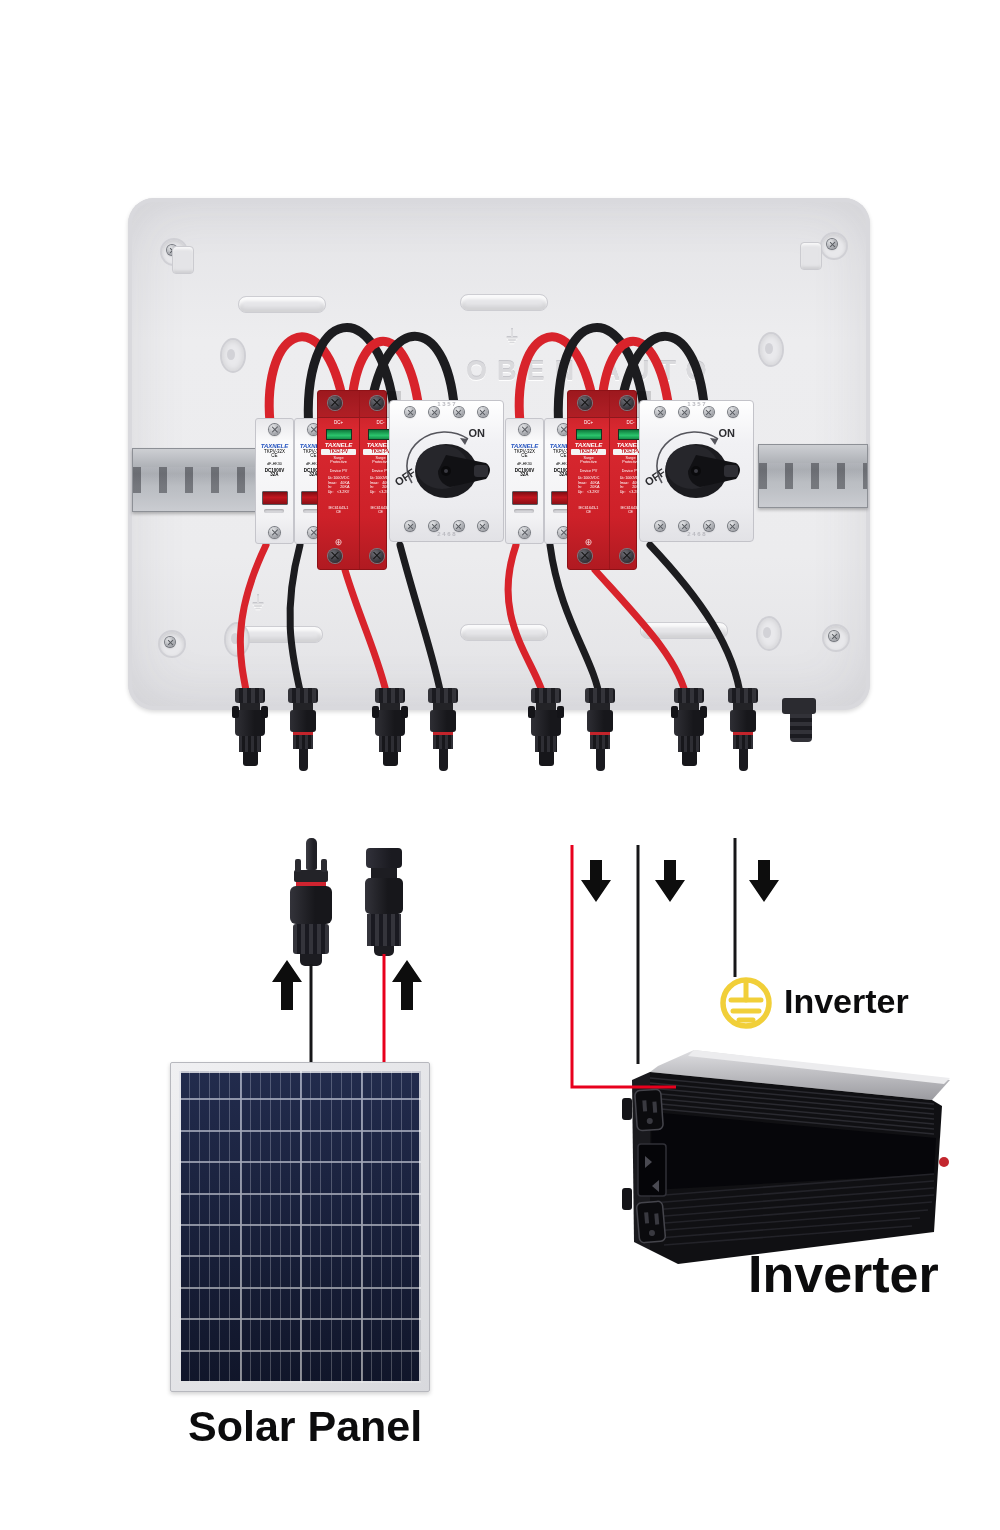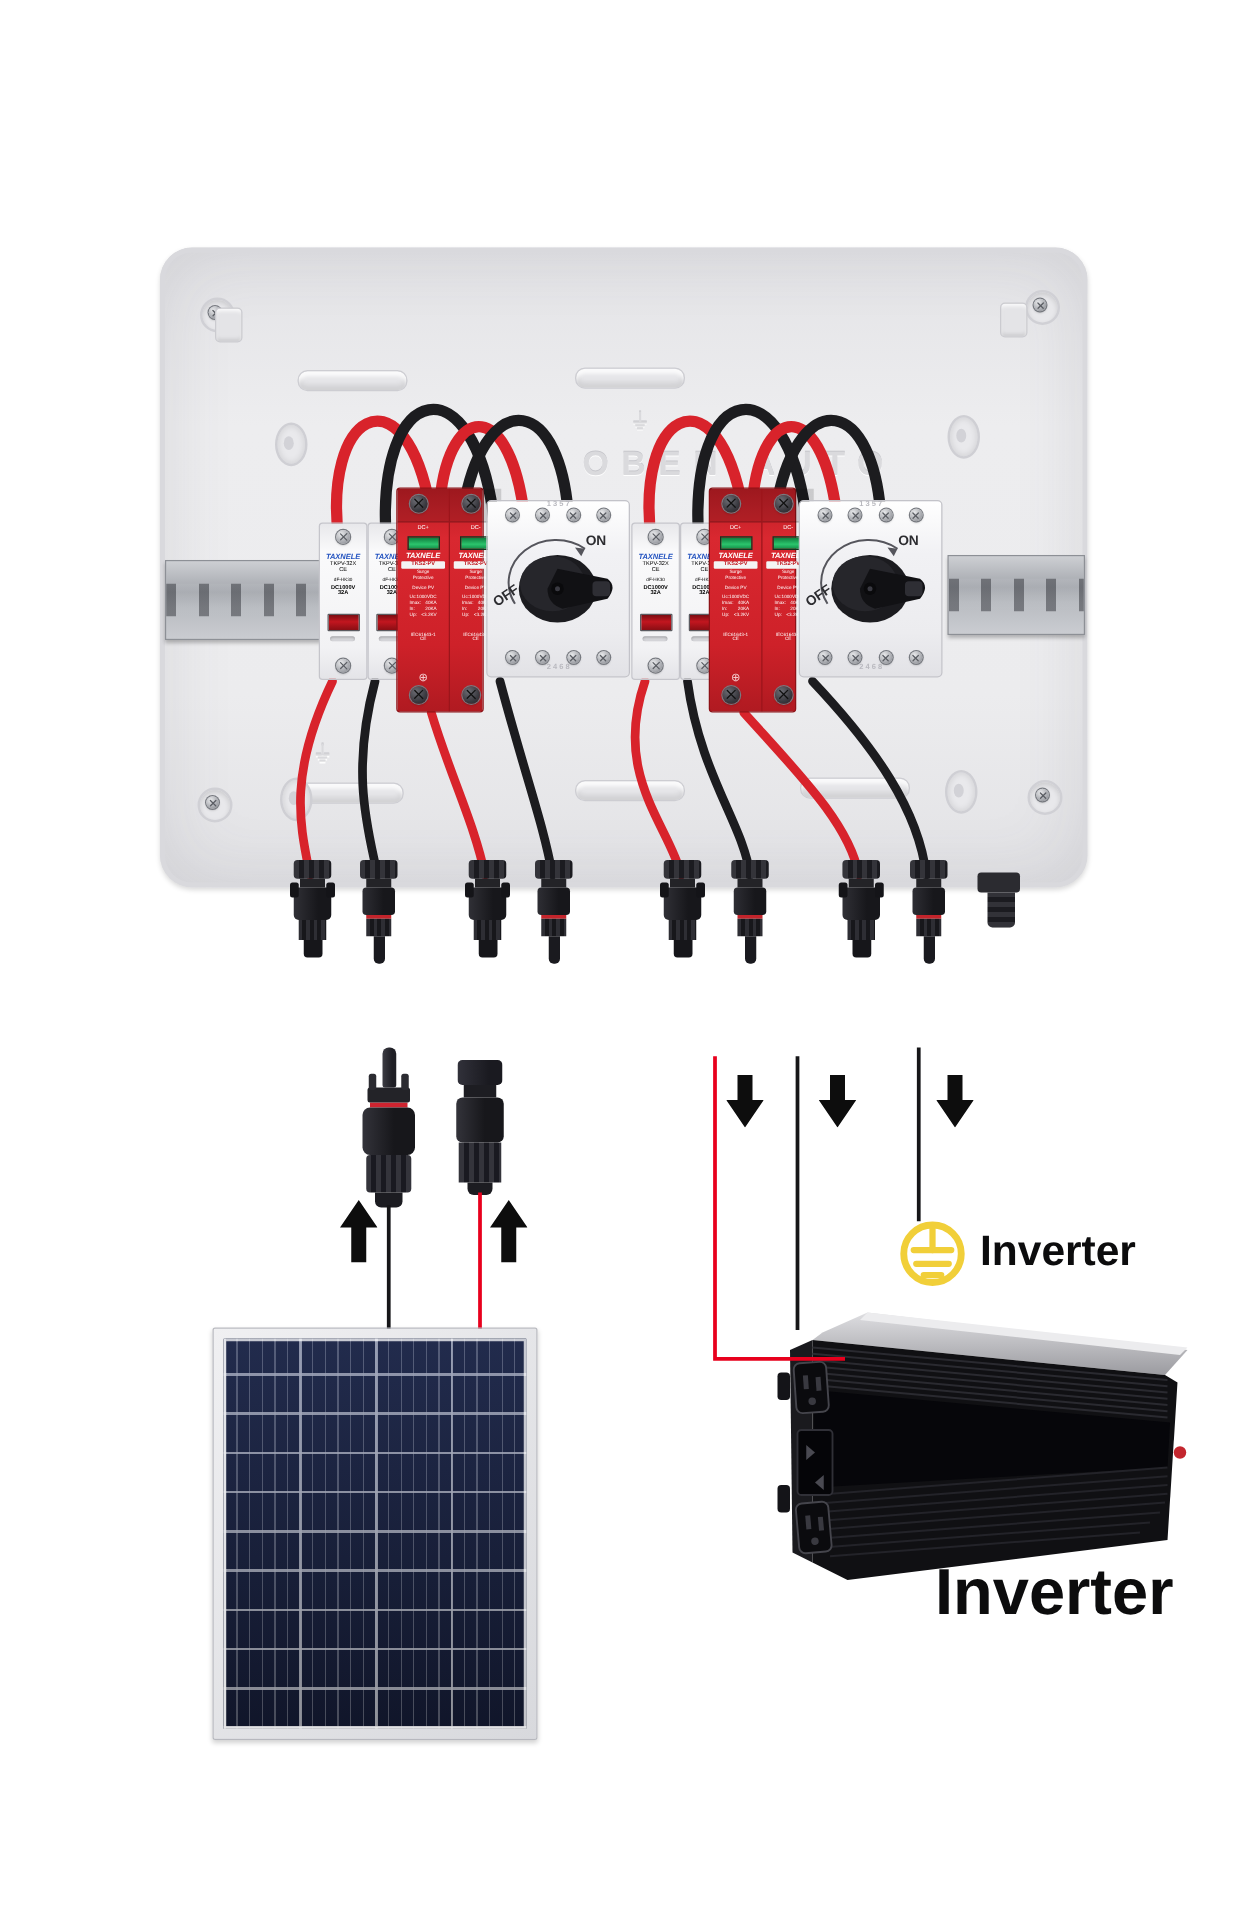--- a/index.html
+++ b/index.html
@@ -642,14 +642,15 @@
         <path d="M15,36 L41,36"></path>
         <path d="M21,45 L35,45"></path>
     </g>
   </svg>
   <div class="lbl grounding">Inverter</div>
   <div class="lbl inverter">Inverter</div>
 
   <div class="panel">
     <div class="cells"></div>
   </div>
+  <div class="lbl solar">Solar Panel</div>
 
 </div>
 
 </body></html>

